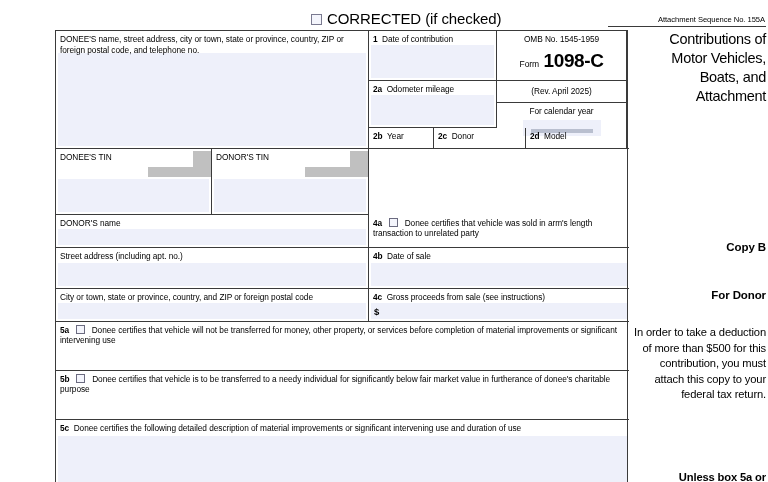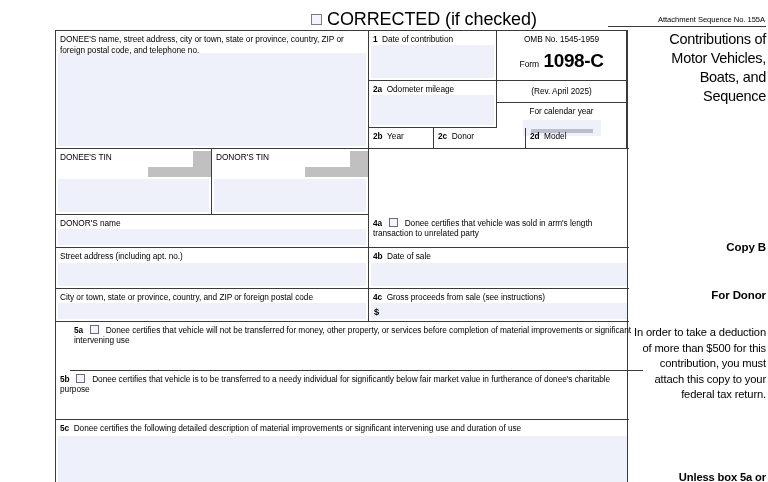--- a/index.html
+++ b/index.html
@@ -51,21 +51,21 @@
     align-items: center;
     gap: 5px;
   }
   #corrected-box {
     width: 11px; height: 11px;
     border: 1px solid #7a7a90;
     background: #f4f5fc;
     box-sizing: border-box;
   }
   #corrected-text {
-    font-size: 18px;
+    font-size: 15px;
     line-height: 14px;
     letter-spacing: -0.1px;
   }
   #attach-seq {
     position: absolute;
     right: 3px; top: 3px;
     font-size: 7.6px;
     letter-spacing: -0.05px;
     white-space: nowrap;
   }
@@ -219,21 +219,21 @@
     <div id="attach-seq">
       <span>Attachment Sequence No. 155A</span>
     </div>
   </div>
   <div id="header-rule"></div>
 
   <div id="title-block">
     <div class="tline">Contributions of</div>
     <div class="tline">Motor Vehicles,</div>
     <div class="tline">Boats, and</div>
-    <div class="tline">Sequence</div>
+    <div class="tline">Attachment</div>
   </div>
 
   <div id="copyb">Copy B</div>
   <div id="fordonor">For Donor</div>
   <div id="donor-note">In order to take a deduction of more than $500 for this contribution, you must attach this copy to your federal tax return.</div>
   <div id="unless-note">Unless box 5a or</div>
 
   <div id="form-frame">
 
     <div class="cell rule-r rule-b" style="left:0; top:0; width:313px; height:118px;">
@@ -346,21 +346,21 @@
 
     <div class="cell rule-b" style="left:313px; top:258px; width:260px; height:33px;">
       <div class="abs fill" style="left:2px; top:14px; right:2px; bottom:2px;"></div>
       <div class="cap">
         <span class="bold">4c</span>
         &nbsp;<span>Gross proceeds from sale (see instructions)</span>
       </div>
       <div class="dollar" style="left:5px; top:17px;">$</div>
     </div>
 
-    <div class="cell rule-b" style="left:0; top:291px; width:573px; height:49px;margin-left:14px;">
+    <div class="cell rule-b" style="left:0; top:291px; width:573px; height:49px;">
       <div class="cap" style="left:4px; top:3px; width:560px; white-space:normal;">
         <span class="bold">5a</span>
         &nbsp;&nbsp;<span class="cbox"></span>
         &nbsp;&nbsp;<span>Donee certifies that vehicle will not be transferred for money, other property, or services before completion of material improvements or significant intervening use</span>
       </div>
     </div>
 
     <div class="cell rule-b" style="left:0; top:340px; width:573px; height:49px;">
       <div class="cap" style="left:4px; top:3px; width:560px; white-space:normal;">
         <span class="bold">5b</span>

